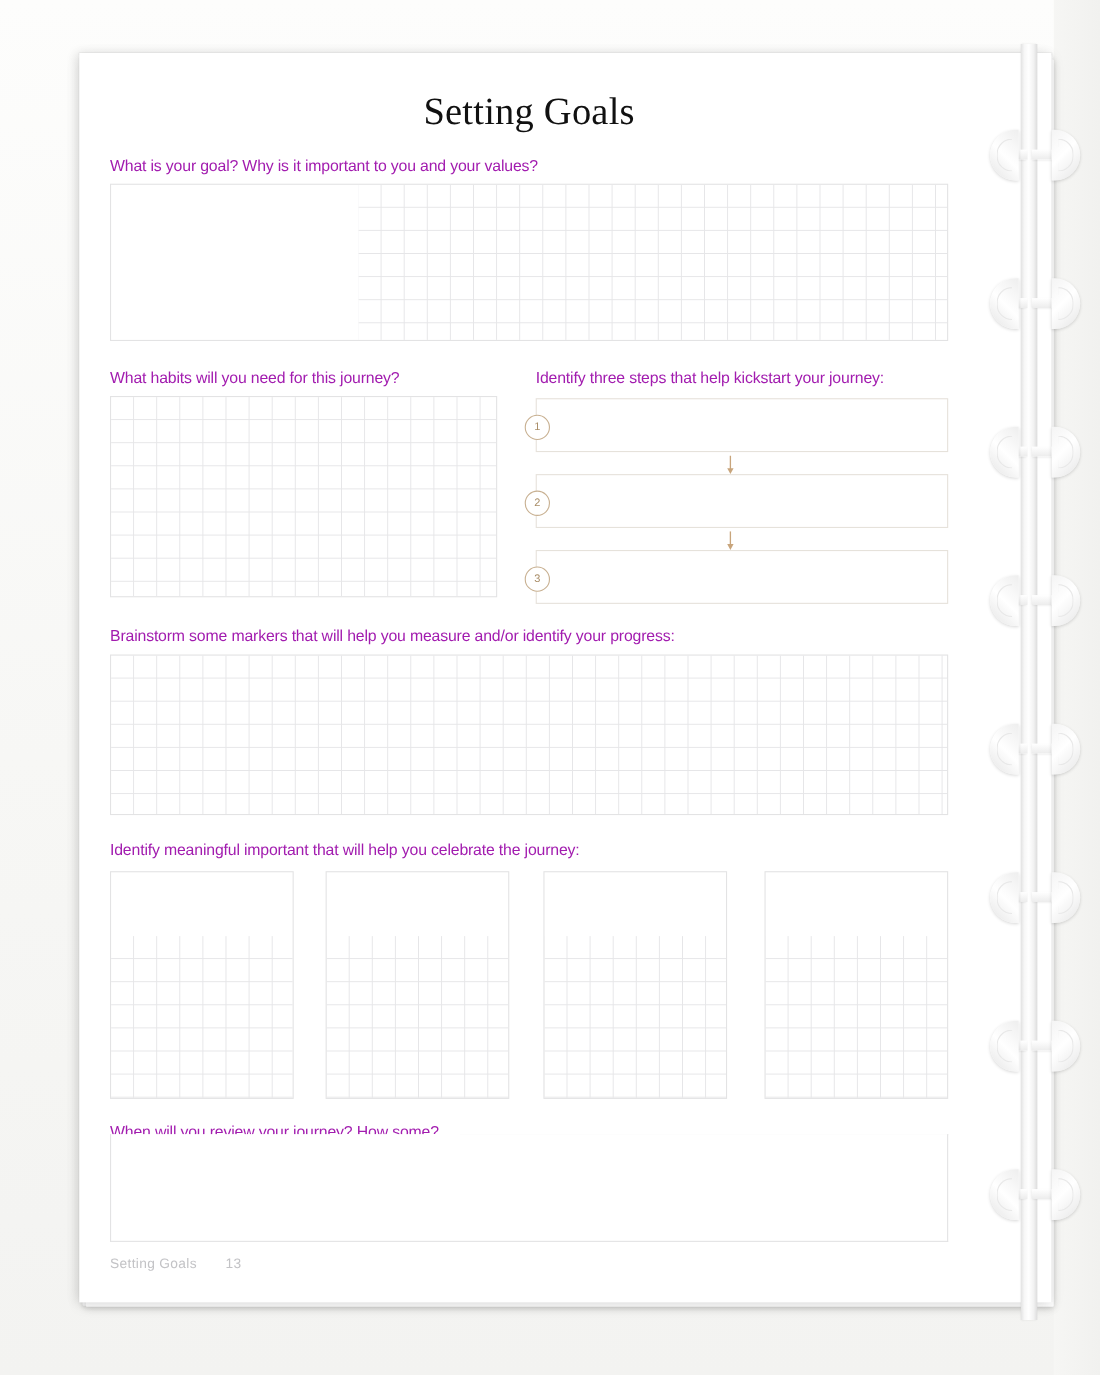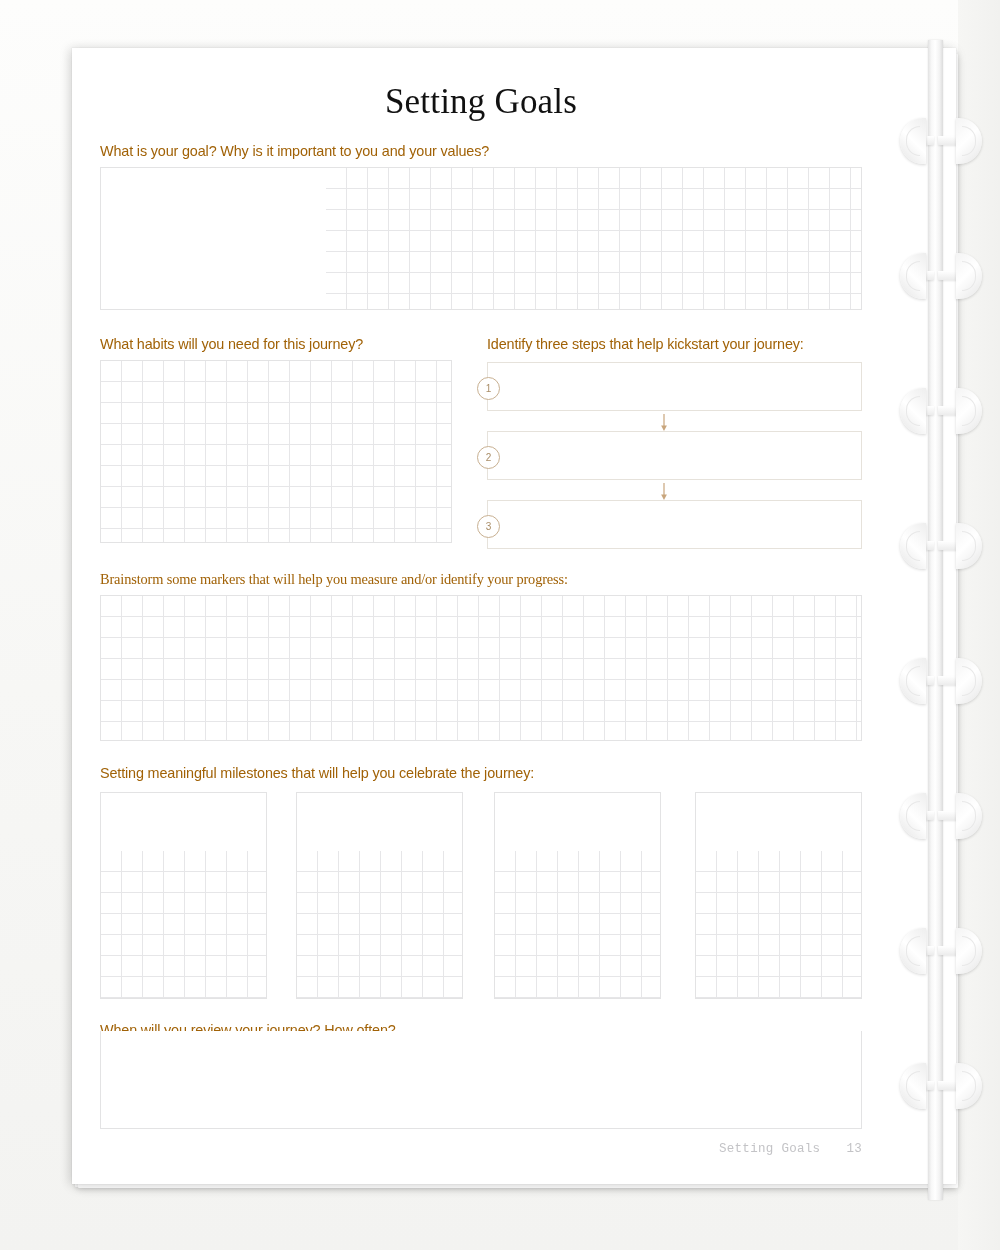--- a/index.html
+++ b/index.html
@@ -76,21 +76,21 @@
     letter-spacing: 0.2px;
     color: #111111;
     font-weight: 400;
   }
 
   
   .prompt {
     position: absolute;
     font-family: "Liberation Sans", sans-serif;
     font-size: 14.4px;
-    color: #a16207;
+    color: #a21caf;
     letter-spacing: -0.15px;
     white-space: nowrap;
   }
 
   
   .box {
     position: absolute;
     border: 1px solid #e3e3e4;
     background: #ffffff;
     box-sizing: border-box;
@@ -140,24 +140,24 @@
     height: 1px;
     background: #e3e3e4;
   }
 
   
   #footer {
     position: absolute;
     left: 0;
     top: 1094px;
     width: 762px;
-    text-align: right;
+    text-align: left;
     color: #c3c3c6;
     font-size: 12.5px;
-    font-family: Liberation Mono, monospace;
+    font-family: Liberation Sans, sans-serif;
     letter-spacing: 0.3px;
   }
   #footer .fsec { margin-right: 26px; }
 
   
   #binding {
     position: absolute;
     left: 888px;
     top: 40px;
     width: 112px;
@@ -260,41 +260,41 @@
       <div class="step-arrow" style="left:558px; top:435px;">
         <svg width="12" height="18" viewBox="0 0 12 18">
           <line x1="6" y1="0" x2="6" y2="13" stroke="#c8a57c" stroke-width="1.2"></line>
           <polygon points="6,17 3.1,11.6 8.9,11.6" fill="#c8a57c"></polygon>
         </svg>
       </div>
 
       <div class="step-box" style="left:387px; top:452px; width:375px; height:49px;"></div>
       <div class="step-num" style="left:377px; top:467px;">3</div>
 
-      <div class="prompt" style="left:0px; top:523px;font-family:Liberation Serif, serif;">Brainstorm some markers that will help you measure and/or identify your progress:</div>
+      <div class="prompt" style="left:0px; top:523px;">Brainstorm some markers that will help you measure and/or identify your progress:</div>
       <div class="box" style="left:0px; top:547px; width:762px; height:146px;">
         <div class="grid" style="left:0px; top:0px; right:0px; bottom:0px;"></div>
       </div>
 
-      <div class="prompt" style="left:0px; top:717px;">Setting meaningful milestones that will help you celebrate the journey:</div>
+      <div class="prompt" style="left:0px; top:717px;">Identify meaningful important that will help you celebrate the journey:</div>
 
       <div class="box" style="left:0px; top:744px; width:167px; height:207px;">
         <div class="grid" style="left:0px; top:58px; right:0px; bottom:0px;"></div>
       </div>
       <div class="box" style="left:196px; top:744px; width:167px; height:207px;">
         <div class="grid" style="left:0px; top:58px; right:0px; bottom:0px;"></div>
       </div>
       <div class="box" style="left:394px; top:744px; width:167px; height:207px;">
         <div class="grid" style="left:0px; top:58px; right:0px; bottom:0px;"></div>
       </div>
       <div class="box" style="left:595px; top:744px; width:167px; height:207px;">
         <div class="grid" style="left:0px; top:58px; right:0px; bottom:0px;"></div>
       </div>
 
-      <div class="prompt" style="left:0px; top:974px;">When will you review your journey? How often?</div>
+      <div class="prompt" style="left:0px; top:974px;">When will you review your journey? How some?</div>
       <div class="rule" style="left:318px; top:983px; width:444px;"></div>
       <div class="box" style="left:0px; top:983px; width:762px; height:98px; border-top:none;"></div>
 
       <div id="footer">
         <span class="fsec">Setting Goals</span><span>13</span>
       </div>
 
     </div>
   </div>
 

